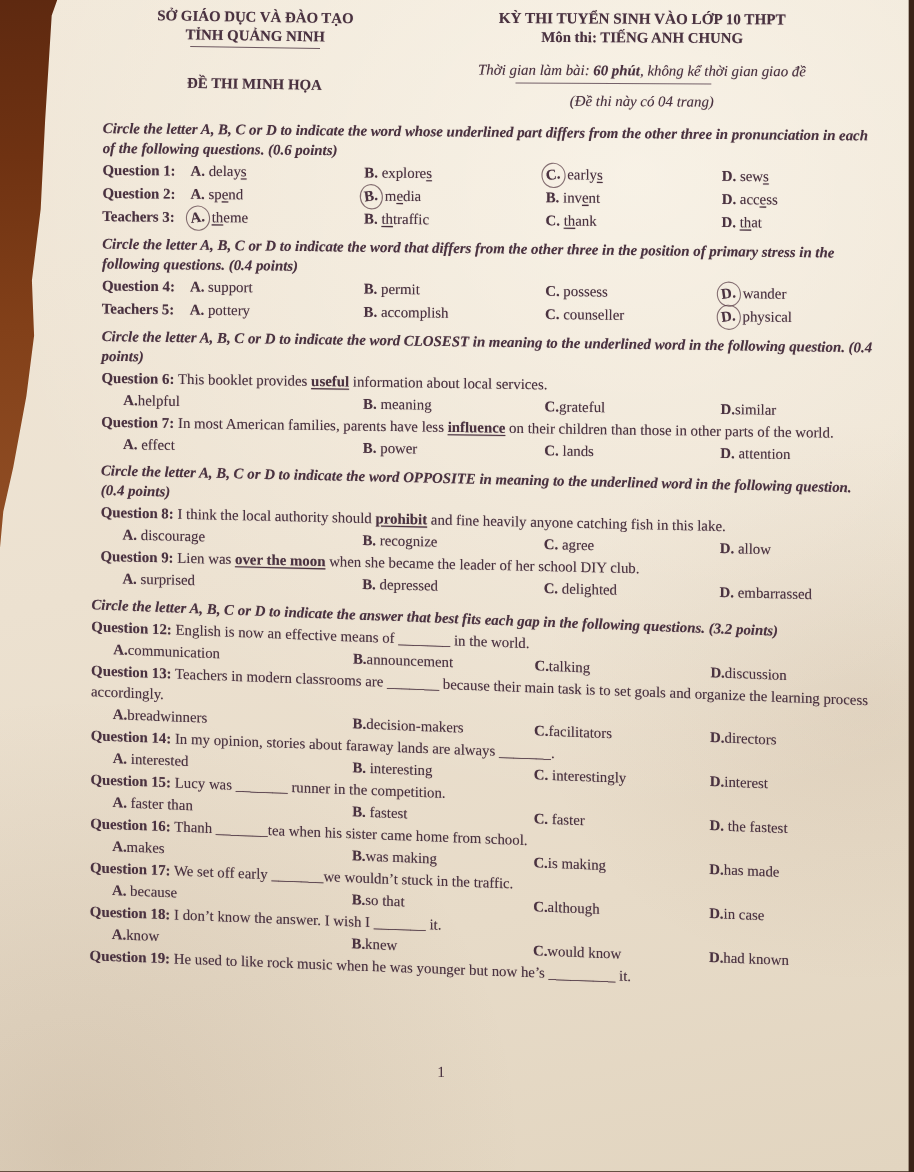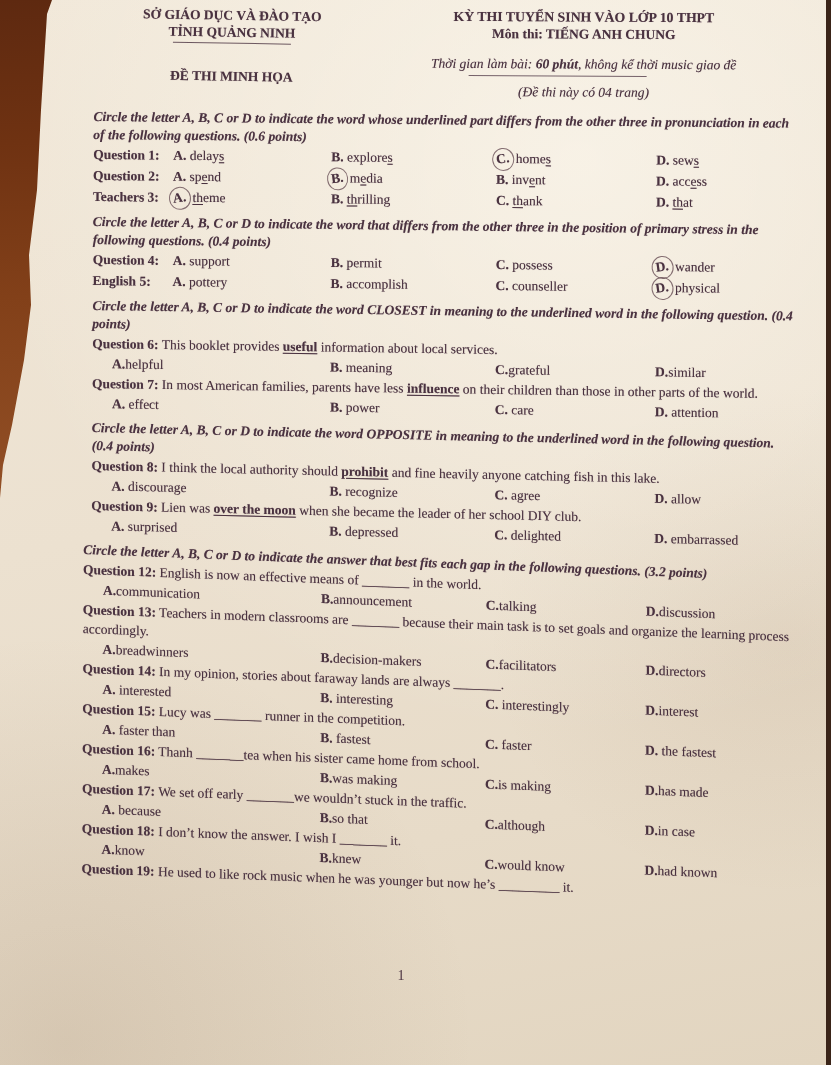--- a/index.html
+++ b/index.html
@@ -73,82 +73,82 @@
     <div class="header">
       <div class="h-left">
         <div class="org">SỞ GIÁO DỤC VÀ ĐÀO TẠO</div>
         <div class="org">TỈNH QUẢNG NINH</div>
         <div class="h-rule"></div>
         <div class="exam-code">ĐỀ THI MINH HỌA</div>
       </div>
       <div class="h-right">
         <div class="h-title">KỲ THI TUYỂN SINH VÀO LỚP 10 THPT</div>
         <div class="h-subject">Môn thi: TIẾNG ANH CHUNG</div>
-        <div class="h-time"><span>Thời gian làm bài: </span><span class="tb">60 phút</span><span>, không kể thời music giao đề</span></div>
+        <div class="h-time"><span>Thời gian làm bài: </span><span class="tb">60 phút</span><span>, không kể thời gian giao đề</span></div>
         <div class="t-rule"></div>
         <div class="h-pages">(Đề thi này có 04 trang)</div>
       </div>
     </div>
 
     <div class="exam-body">
         <div class="section s0">
           <div class="heading">Circle the letter A, B, C or D to indicate the word whose underlined part differs from the other three in pronunciation in each of the following questions. (0.6 points)</div>
           <div class="qrow inline-row">
             <span class="qlabel">Question 1:</span>
             <span class="opt"><span class="okey">A.</span><span class="otext"> delay</span><span class="u">s</span><span class="otext"></span></span>
             <span class="opt"><span class="okey">B.</span><span class="otext"> explore</span><span class="u">s</span><span class="otext"></span></span>
-            <span class="opt"><span class="okey circled">C.</span><span class="otext"> home</span><span class="u">s</span><span class="otext"></span></span>
+            <span class="opt"><span class="okey circled">C.</span><span class="otext"> early</span><span class="u">s</span><span class="otext"></span></span>
             <span class="opt"><span class="okey">D.</span><span class="otext"> sew</span><span class="u">s</span><span class="otext"></span></span>
           </div>
           <div class="qrow inline-row">
             <span class="qlabel">Question 2:</span>
             <span class="opt"><span class="okey">A.</span><span class="otext"> sp</span><span class="u">e</span><span class="otext">nd</span></span>
             <span class="opt"><span class="okey circled">B.</span><span class="otext"> m</span><span class="u">e</span><span class="otext">dia</span></span>
             <span class="opt"><span class="okey">B.</span><span class="otext"> inv</span><span class="u">e</span><span class="otext">nt</span></span>
             <span class="opt"><span class="okey">D.</span><span class="otext"> acc</span><span class="u">e</span><span class="otext">ss</span></span>
           </div>
           <div class="qrow inline-row">
             <span class="qlabel">Teachers 3:</span>
             <span class="opt"><span class="okey circled">A.</span><span class="otext"> </span><span class="u">th</span><span class="otext">eme</span></span>
-            <span class="opt"><span class="okey">B.</span><span class="otext"> </span><span class="u">th</span><span class="otext">rilling</span></span>
+            <span class="opt"><span class="okey">B.</span><span class="otext"> </span><span class="u">th</span><span class="otext">traffic</span></span>
             <span class="opt"><span class="okey">C.</span><span class="otext"> </span><span class="u">th</span><span class="otext">ank</span></span>
             <span class="opt"><span class="okey">D.</span><span class="otext"> </span><span class="u">th</span><span class="otext">at</span></span>
           </div>
         </div>
         <div class="section s1">
           <div class="heading">Circle the letter A, B, C or D to indicate the word that differs from the other three in the position of primary stress in the following questions. (0.4 points)</div>
           <div class="qrow inline-row">
             <span class="qlabel">Question 4:</span>
             <span class="opt"><span class="okey">A.</span><span class="otext"> support</span><span class="u"></span><span class="otext"></span></span>
             <span class="opt"><span class="okey">B.</span><span class="otext"> permit</span><span class="u"></span><span class="otext"></span></span>
             <span class="opt"><span class="okey">C.</span><span class="otext"> possess</span><span class="u"></span><span class="otext"></span></span>
             <span class="opt"><span class="okey circled">D.</span><span class="otext"> wander</span><span class="u"></span><span class="otext"></span></span>
           </div>
           <div class="qrow inline-row">
-            <span class="qlabel">English 5:</span>
+            <span class="qlabel">Teachers 5:</span>
             <span class="opt"><span class="okey">A.</span><span class="otext"> pottery</span><span class="u"></span><span class="otext"></span></span>
             <span class="opt"><span class="okey">B.</span><span class="otext"> accomplish</span><span class="u"></span><span class="otext"></span></span>
             <span class="opt"><span class="okey">C.</span><span class="otext"> counseller</span><span class="u"></span><span class="otext"></span></span>
             <span class="opt"><span class="okey circled">D.</span><span class="otext"> physical</span><span class="u"></span><span class="otext"></span></span>
           </div>
         </div>
         <div class="section s2">
           <div class="heading">Circle the letter A, B, C or D to indicate the word CLOSEST in meaning to the underlined word in the following question. (0.4 points)</div>
           <div class="stem"><span class="qlabel">Question 6:</span><span class="stext"> This booklet provides </span><span class="smark">useful</span><span class="stext"> information about local services.</span></div>
           <div class="qrow opts-row">
             <span class="opt"><span class="okey">A.</span><span class="otext">helpful</span><span class="u"></span><span class="otext"></span></span>
             <span class="opt"><span class="okey">B.</span><span class="otext"> meaning</span><span class="u"></span><span class="otext"></span></span>
             <span class="opt"><span class="okey">C.</span><span class="otext">grateful</span><span class="u"></span><span class="otext"></span></span>
             <span class="opt"><span class="okey">D.</span><span class="otext">similar</span><span class="u"></span><span class="otext"></span></span>
           </div>
           <div class="stem"><span class="qlabel">Question 7:</span><span class="stext"> In most American families, parents have less </span><span class="smark">influence</span><span class="stext"> on their children than those in other parts of the world.</span></div>
           <div class="qrow opts-row">
             <span class="opt"><span class="okey">A.</span><span class="otext"> effect</span><span class="u"></span><span class="otext"></span></span>
             <span class="opt"><span class="okey">B.</span><span class="otext"> power</span><span class="u"></span><span class="otext"></span></span>
-            <span class="opt"><span class="okey">C.</span><span class="otext"> care</span><span class="u"></span><span class="otext"></span></span>
+            <span class="opt"><span class="okey">C.</span><span class="otext"> lands</span><span class="u"></span><span class="otext"></span></span>
             <span class="opt"><span class="okey">D.</span><span class="otext"> attention</span><span class="u"></span><span class="otext"></span></span>
           </div>
         </div>
         <div class="section s3">
           <div class="heading">Circle the letter A, B, C or D to indicate the word OPPOSITE in meaning to the underlined word in the following question. (0.4 points)</div>
           <div class="stem"><span class="qlabel">Question 8:</span><span class="stext"> I think the local authority should </span><span class="smark">prohibit</span><span class="stext"> and fine heavily anyone catching fish in this lake.</span></div>
           <div class="qrow opts-row">
             <span class="opt"><span class="okey">A.</span><span class="otext"> discourage</span><span class="u"></span><span class="otext"></span></span>
             <span class="opt"><span class="okey">B.</span><span class="otext"> recognize</span><span class="u"></span><span class="otext"></span></span>
             <span class="opt"><span class="okey">C.</span><span class="otext"> agree</span><span class="u"></span><span class="otext"></span></span>

